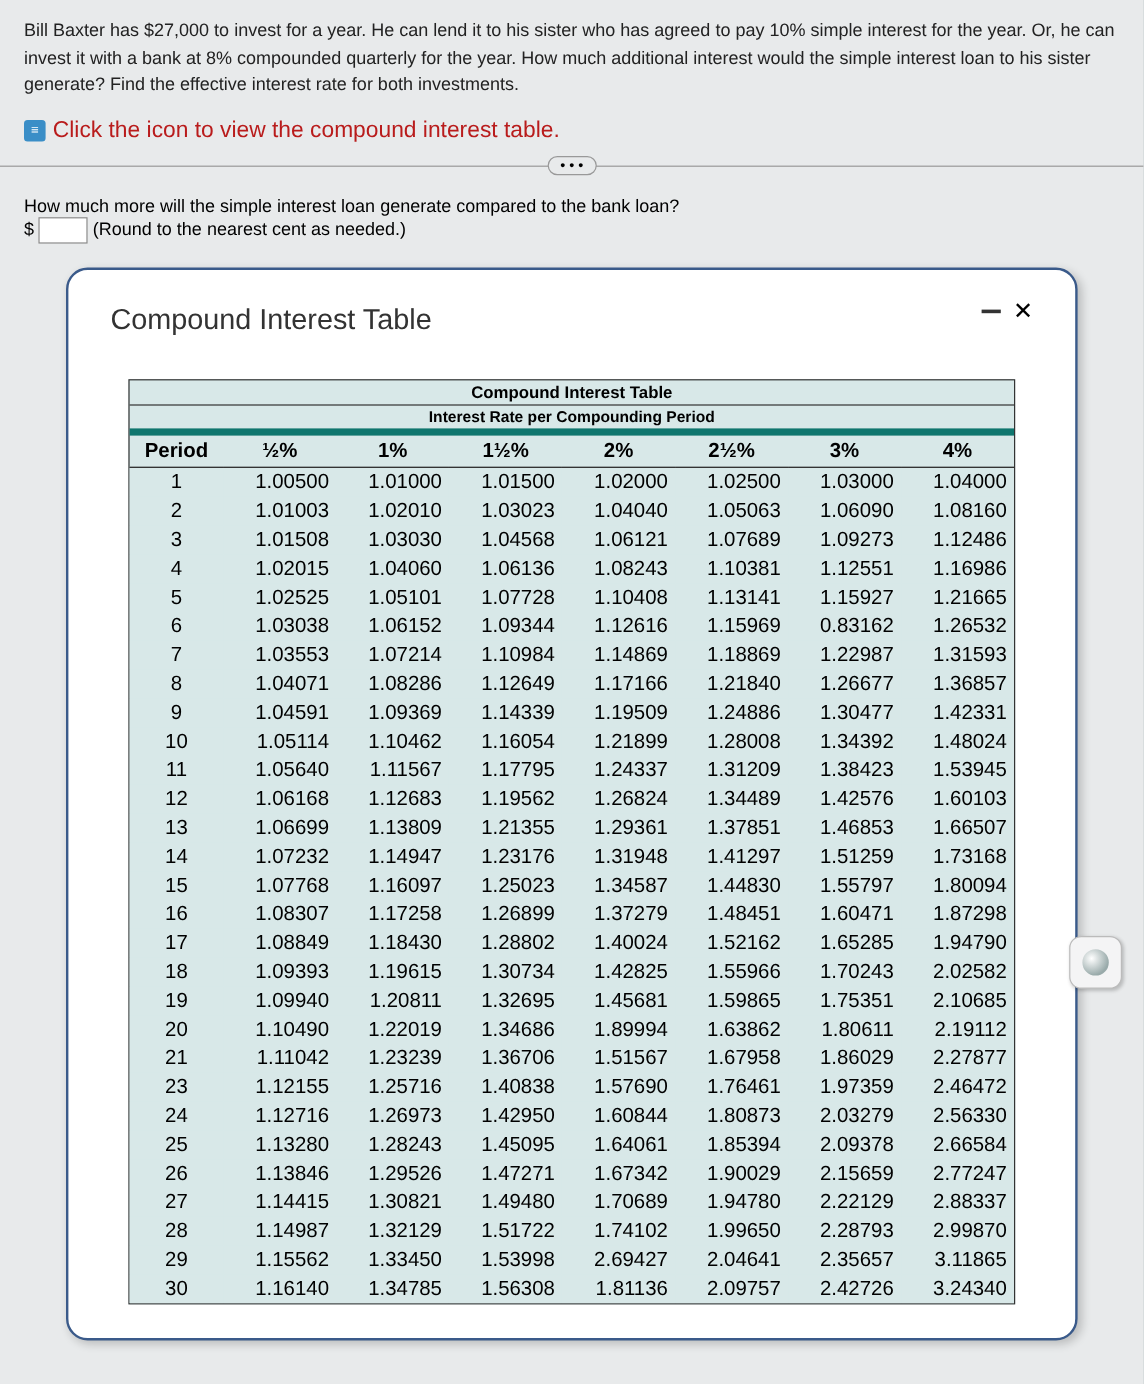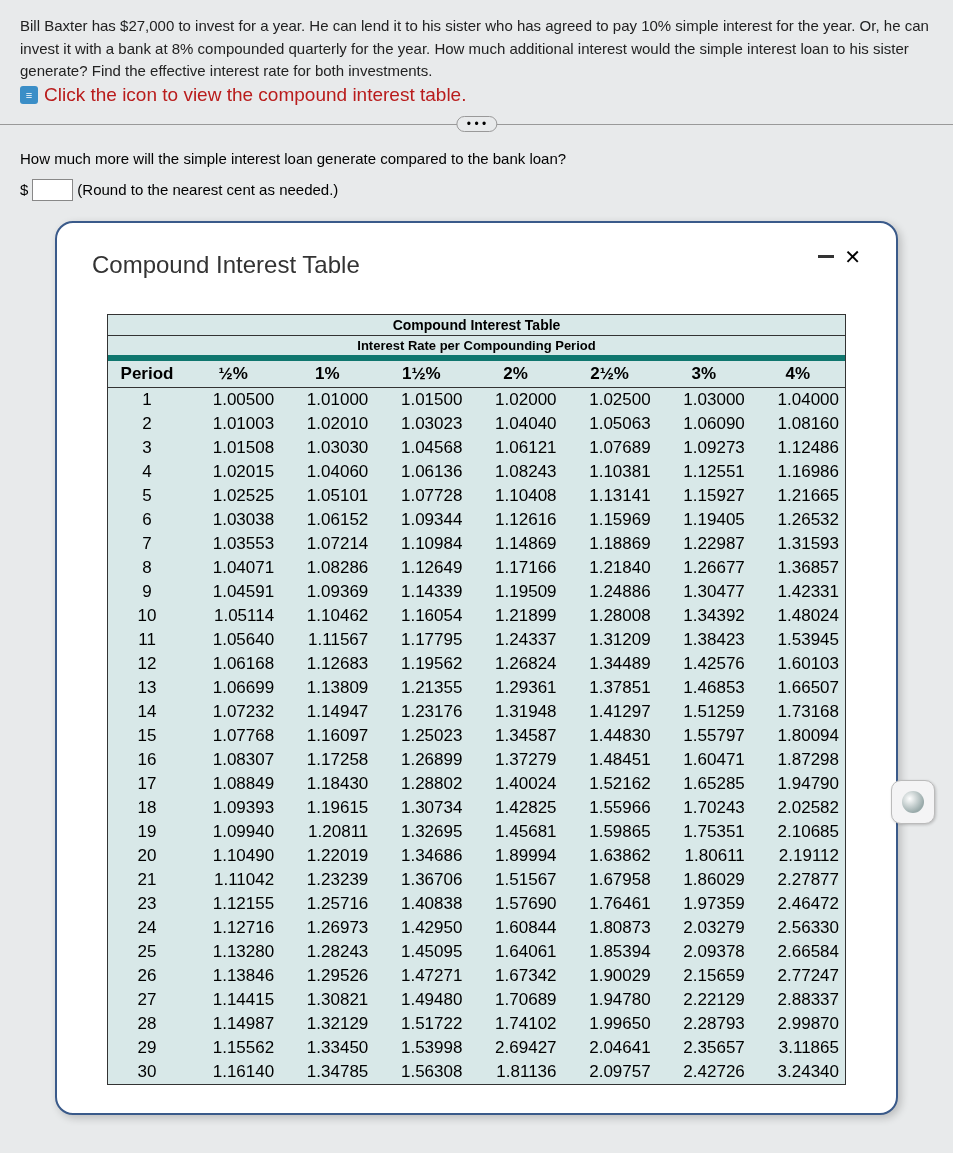--- a/index.html
+++ b/index.html
@@ -1,23 +1,23 @@
 <!DOCTYPE html>
 <html><head>
 <meta charset="utf-8">
 <style>
 body{margin:0;padding:0;font-family:Arial,Helvetica,sans-serif;background:#c8c9ca;width:953px}
 .page{background:#e8eaeb;padding:15px 20px;min-height:1153px;position:relative}
-.question{font-size:15px;line-height:1.5;color:#222;margin-bottom:1px}
+.question{font-size:15px;line-height:1.5;color:#222;margin-bottom:15px}
 .icon-link{display:flex;align-items:center;gap:6px;margin-bottom:18px;cursor:pointer}
 .book-icon{width:18px;height:18px;background:#3a8ec7;border-radius:3px;display:flex;align-items:center;justify-content:center;color:#fff;font-size:11px;font-weight:bold}
 .icon-link-text{color:#b91c1c;font-size:19px}
 hr.sep{border:none;border-top:1px solid #999;margin:0 -20px 25px -20px}
 .ellipsis{position:absolute;left:50%;transform:translateX(-50%);margin-top:-34px;background:#e8eaeb;border:1px solid #999;border-radius:10px;padding:0 10px;font-size:12px;cursor:pointer}
-.sub-question{font-size:15px;margin-bottom:12px}
+.sub-question{font-size:15px;}
 .answer-line{display:flex;align-items:center;gap:4px;font-size:15px;margin-bottom:20px}
 .answer-input{width:35px;height:18px;border:1px solid #888;background:#fff}
 .modal-wrap{margin:0 35px;border:2px solid #3a5a8a;border-radius:18px;background:#fff;padding:28px 35px;position:relative;box-shadow:3px 3px 8px rgba(0,0,0,0.2)}
 .modal-title{font-size:24px;font-weight:normal;color:#333;margin-bottom:35px}
 .modal-close{position:absolute;top:22px;right:35px;display:flex;align-items:center;gap:10px;font-size:20px;cursor:pointer}
 .modal-close .dash{width:16px;height:3px;background:#333}
 .table-container{margin:0 15px;background:#d8e8e8;border:1px solid #333}
 .table-heading{text-align:center;font-weight:bold;font-size:14px;padding:2px;border-bottom:1px solid #333}
 .table-subheading{text-align:center;font-weight:bold;font-size:13px;padding:2px;border-bottom:6px solid #0f766e}
 table{border-collapse:collapse;width:100%;font-size:17px}
@@ -124,21 +124,21 @@
               <td>1.15927</td>
               <td>1.21665</td>
             </tr>
             <tr>
               <td>6</td>
               <td>1.03038</td>
               <td>1.06152</td>
               <td>1.09344</td>
               <td>1.12616</td>
               <td>1.15969</td>
-              <td>1.19405</td>
+              <td>0.83162</td>
               <td>1.26532</td>
             </tr>
             <tr>
               <td>7</td>
               <td>1.03553</td>
               <td>1.07214</td>
               <td>1.10984</td>
               <td>1.14869</td>
               <td>1.18869</td>
               <td>1.22987</td>

